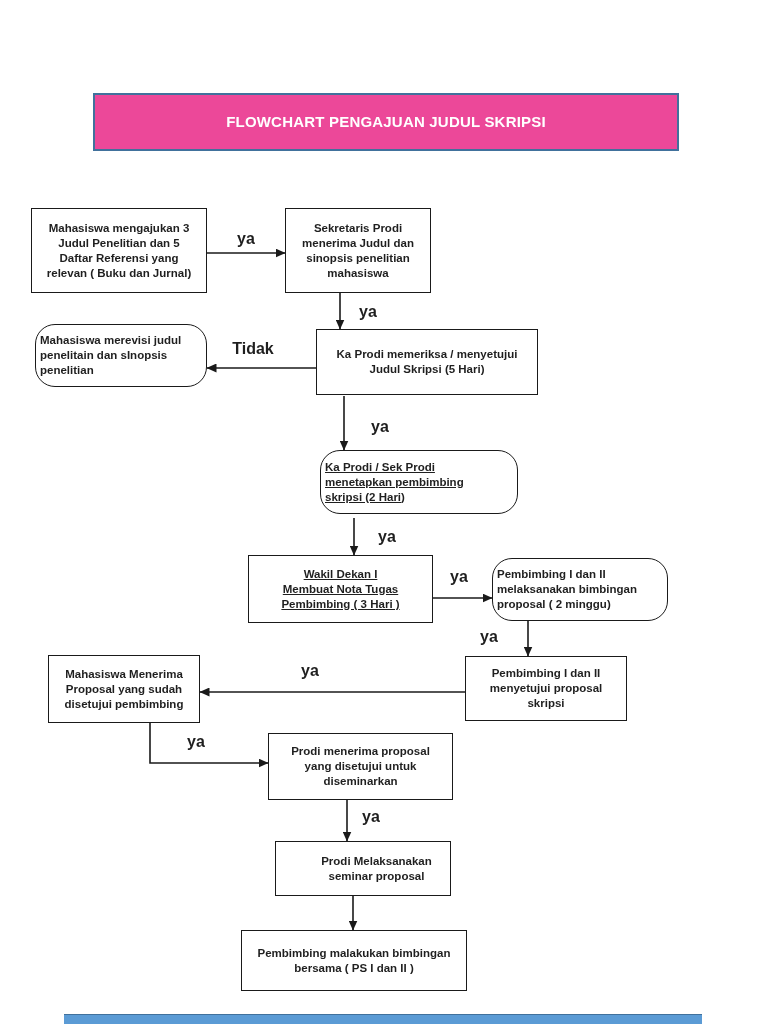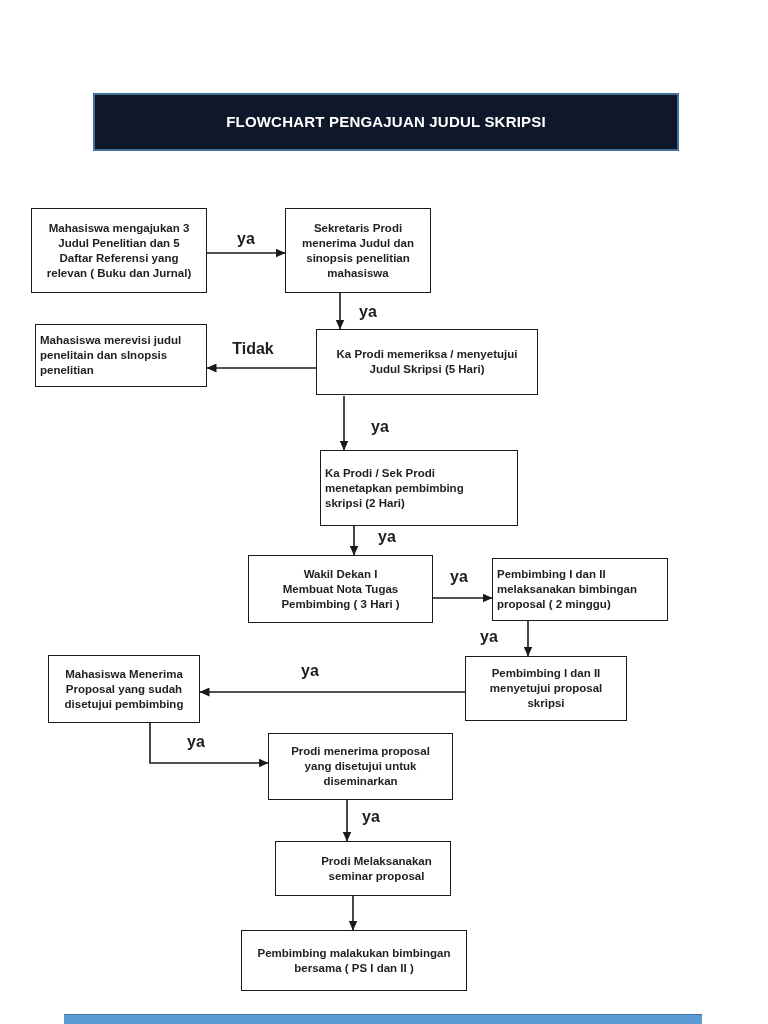--- a/index.html
+++ b/index.html
@@ -12,35 +12,35 @@
     display:flex; flex-direction:column; justify-content:center; text-align:center;
     font-weight:bold; font-size:15px; line-height:22px; letter-spacing:.2px;
   }
   .edges { position:absolute; left:0; top:0; width:768px; height:1024px; }
   .node {
     position:absolute; background:#ffffff; box-sizing:border-box;
     display:flex; align-items:center; justify-content:center; text-align:center;
     font-weight:bold; font-size:11.5px; line-height:15px; padding:2px 4px;
   }
   .node span { white-space:pre-line; }
-  .node.left { justify-content:flex-start; text-align:left; padding-right:4px; }
+  .node.left { justify-content:flex-start; text-align:left; padding-right:4px;border-radius:20px; }
   .edge-label {
     position:absolute; transform:translate(-50%,-50%);
     font-weight:bold; font-size:16px; line-height:12px;
   }
   .bottom-strip {
     position:absolute; left:64px; top:1014px; width:638px; height:10px;
   }
 </style>
 </head>
 <body>
 
 <div class="page">
 
-  <div class="banner" id="banner" style="background: #0f172a; border: 2px solid rgb(65, 113, 156); color: rgb(255, 255, 255);">
+  <div class="banner" id="banner" style="background: #ec4899; border: 2px solid rgb(65, 113, 156); color: rgb(255, 255, 255);">
     <div>FLOWCHART PENGAJUAN JUDUL SKRIPSI</div>
   </div>
 
   <svg class="edges" id="edges" viewBox="0 0 768 1024" xmlns="http://www.w3.org/2000/svg">
     <defs>
       <marker id="arrowhead" markerWidth="11" markerHeight="9" refX="9.5" refY="4.5" orient="auto" markerUnits="userSpaceOnUse">
         <path id="arrowhead-path" d="M0,0 L10,4.5 L0,9 z" fill="#1a1a1a"></path>
       </marker>
     </defs>
   <polyline points="207,253 285,253" fill="none" stroke="#1a1a1a" stroke-width="1.6" marker-end="url(#arrowhead)"></polyline>
@@ -71,26 +71,26 @@
       </div>
       <div class="node left" style="left: 35px; top: 324px; width: 172px; height: 63px; border: 1.7px solid rgb(26, 26, 26); color: rgb(31, 31, 31);">
         <span>Mahasiswa merevisi judul
 penelitain dan sInopsis
 penelitian</span>
       </div>
       <div class="node center" style="left: 316px; top: 329px; width: 222px; height: 66px; border: 1.7px solid rgb(26, 26, 26); color: rgb(31, 31, 31);">
         <span>Ka Prodi memeriksa / menyetujui
 Judul Skripsi (5 Hari)</span>
       </div>
-      <div class="node left" style="left: 320px; top: 450px; width: 198px; height: 76px; border: 1.7px solid rgb(26, 26, 26); color: rgb(31, 31, 31);">
+      <div class="node left" style="left: 320px; top: 450px; width: 198px; height: 64px; border: 1.7px solid rgb(26, 26, 26); color: rgb(31, 31, 31); text-decoration: underline;">
         <span>Ka Prodi / Sek Prodi
 menetapkan pembimbing
 skripsi (2 Hari)</span>
       </div>
-      <div class="node center" style="left: 248px; top: 555px; width: 185px; height: 68px; border: 1.7px solid rgb(26, 26, 26); color: rgb(31, 31, 31);">
+      <div class="node center" style="left: 248px; top: 555px; width: 185px; height: 68px; border: 1.7px solid rgb(26, 26, 26); color: rgb(31, 31, 31); text-decoration: underline;">
         <span>Wakil Dekan I
 Membuat Nota Tugas
 Pembimbing ( 3 Hari )</span>
       </div>
       <div class="node left" style="left: 492px; top: 558px; width: 176px; height: 63px; border: 1.7px solid rgb(26, 26, 26); color: rgb(31, 31, 31);">
         <span>Pembimbing  I dan II
 melaksanakan bimbingan
 proposal  ( 2 minggu)</span>
       </div>
       <div class="node center" style="left: 465px; top: 656px; width: 162px; height: 65px; border: 1.7px solid rgb(26, 26, 26); color: rgb(31, 31, 31);">

